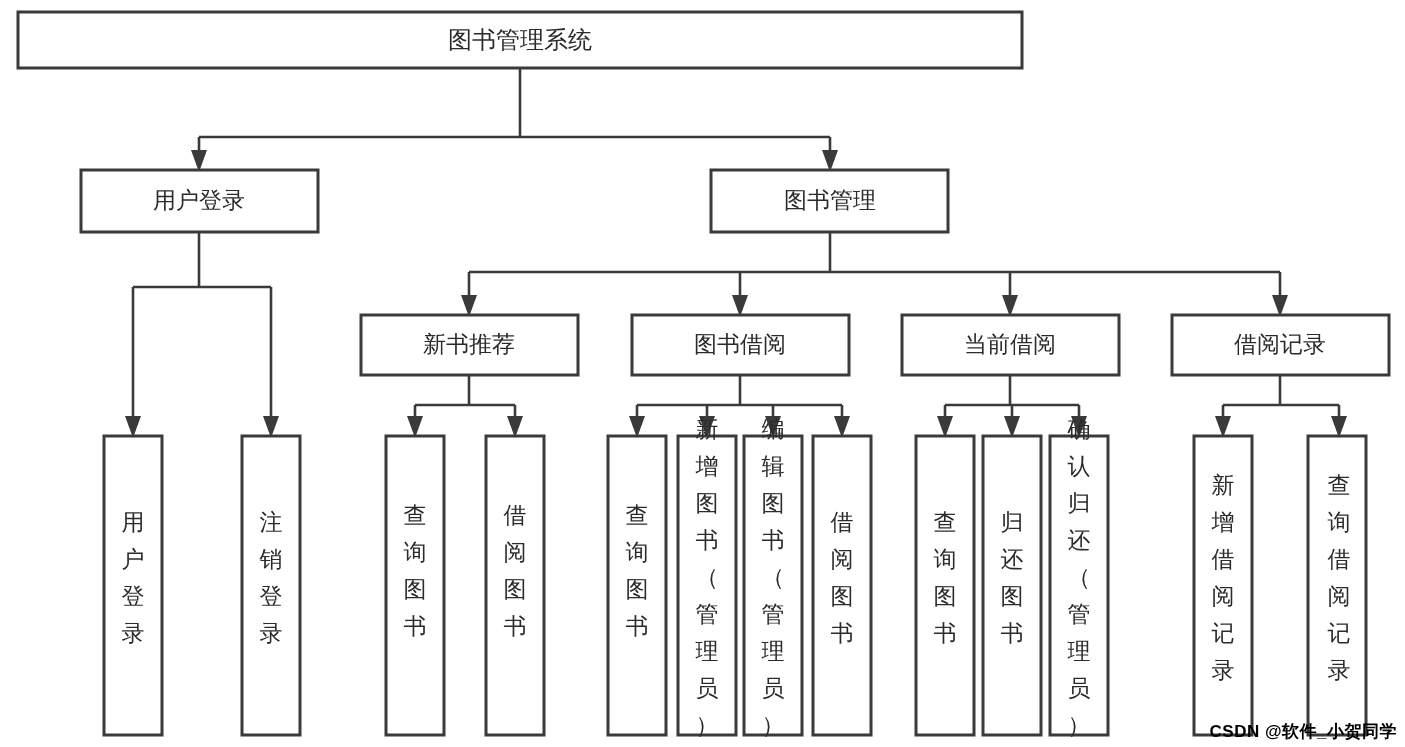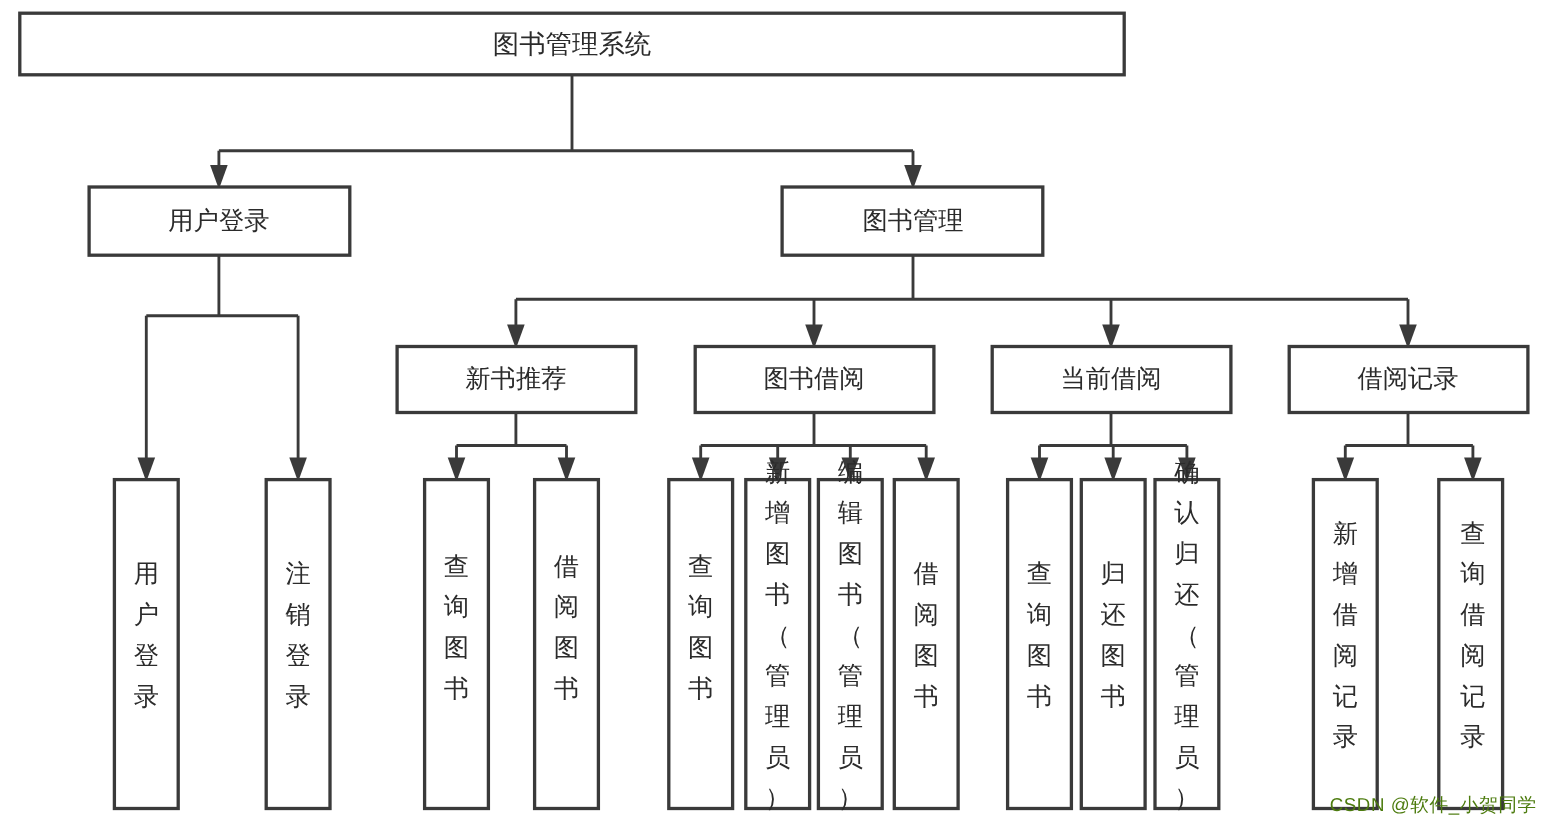--- a/index.html
+++ b/index.html
@@ -48,24 +48,25 @@
   .arrow-head {
     fill: #3a3a3a;
     stroke: none;
   }
   .watermark {
     position: absolute;
     right: 8px;
     bottom: 4px;
     font-family: "Liberation Sans", "DejaVu Sans", sans-serif;
     font-size: 17px;
-    color: #4d7c0f;
+    color: #000000;
     white-space: nowrap;
     letter-spacing: 0.5px;
     pointer-events: none;
+    font-weight: bold;
   }
 </style>
 </head>
 <body>
 
 <svg id="diagram" viewBox="0 0 1405 747" xmlns="http://www.w3.org/2000/svg">
 
   <g>
 
     <path class="edge" d="M 520 68 L 520 137"></path>

